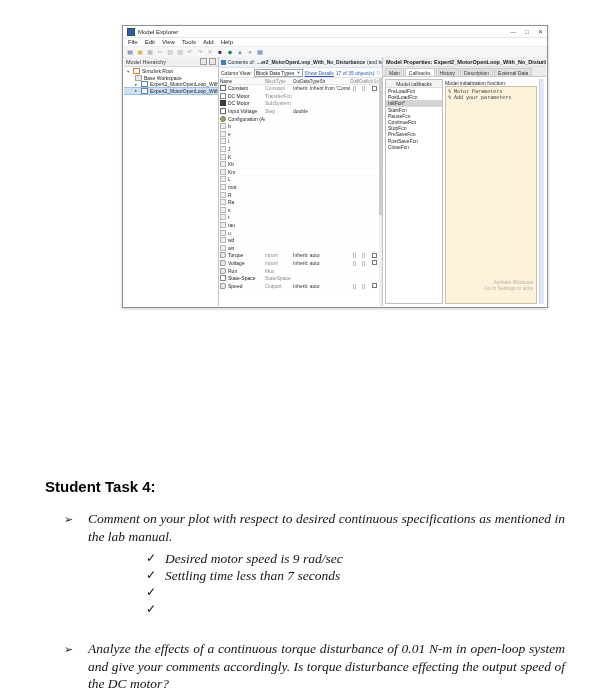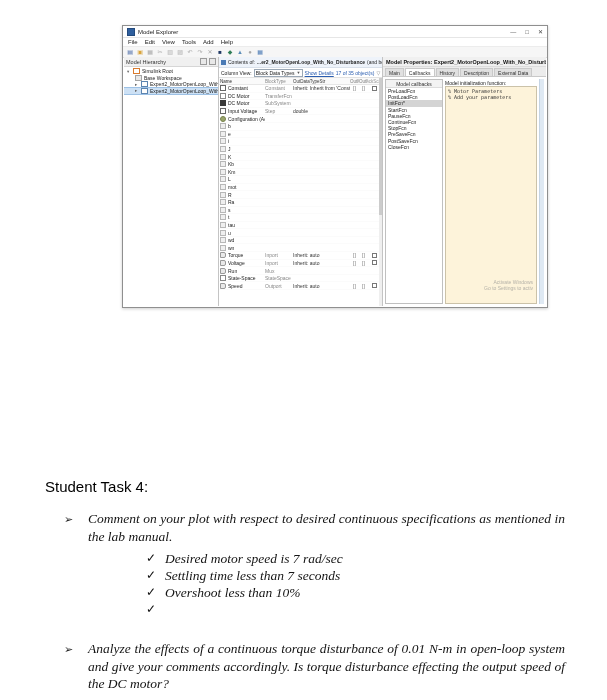--- a/index.html
+++ b/index.html
@@ -96,21 +96,21 @@
   .editor-label{font-size:5px;height:7px;display:flex;align-items:center;color:#222;white-space:nowrap;overflow:hidden;}
   .editor{flex:1;background:#fdf3da;border:1px solid #cbc2a9;font-size:5px;color:#333;padding:1px 2px;
           line-height:6px;position:relative;font-family:"DejaVu Sans Mono",monospace;overflow:hidden;}
   .editor-line{white-space:nowrap;overflow:hidden;}
   .watermark{position:absolute;right:3px;bottom:12px;text-align:right;color:#b5b2a8;font-size:5px;line-height:6px;
              font-family:"Liberation Sans",sans-serif;}
   .v-scroll{width:4px;background:#dfe9f3;border-left:1px solid #c5d4e4;flex:0 0 auto;}
 
   
   .docu{position:absolute;left:45px;right:42px;top:478px;color:#111;}
-  .doc-heading{font-family:"Liberation Sans",sans-serif;font-weight:normal;font-size:15px;margin:0 0 12px 0;color:#000;}
+  .doc-heading{font-family:"Liberation Sans",sans-serif;font-weight:bold;font-size:15px;margin:0 0 12px 0;color:#000;}
   .bullet{position:relative;margin-left:43px;margin-top:15px;font-family:"Liberation Serif",serif;
           font-style:italic;font-size:13.5px;line-height:17.5px;text-align:justify;color:#141414;}
   .bullet .marker{position:absolute;left:-24px;top:1px;font-size:11px;font-style:normal;color:#222;}
   .checks{margin-top:5px;margin-left:43px;}
   .check-row{display:flex;gap:9px;margin-left:58px;line-height:17px;font-family:"Liberation Serif",serif;
              font-style:italic;font-size:13.5px;color:#141414;}
   .check-mark{font-style:normal;font-size:12px;flex:0 0 auto;color:#111;}
 </style>
 </head>
 <body>
@@ -605,31 +605,30 @@
 
   <div class="bullet">
     <span class="marker">➢</span>
     <span>Comment on your plot with respect to desired continuous specifications as mentioned in the lab manual.</span>
   </div>
 
   <div class="checks">
 
       <div class="check-row">
         <span class="check-mark">✓</span>
-        <span>Desired motor speed is 7 rad/sec</span>
+        <span>Desired motor speed is 9 rad/sec</span>
       </div>
 
       <div class="check-row">
         <span class="check-mark">✓</span>
         <span>Settling time less than 7 seconds</span>
       </div>
 
       <div class="check-row">
         <span class="check-mark">✓</span>
-        <span>Overshoot less than 10%</span>
       </div>
 
       <div class="check-row">
         <span class="check-mark">✓</span>
       </div>
     </div>
 
   <div class="bullet" style="margin-top:22px;">
     <span class="marker">➢</span>
     <span>Analyze the effects of a continuous torque disturbance of 0.01 N-m in open-loop system and give your comments accordingly.  Is torque disturbance effecting the output speed of the DC motor?</span>

